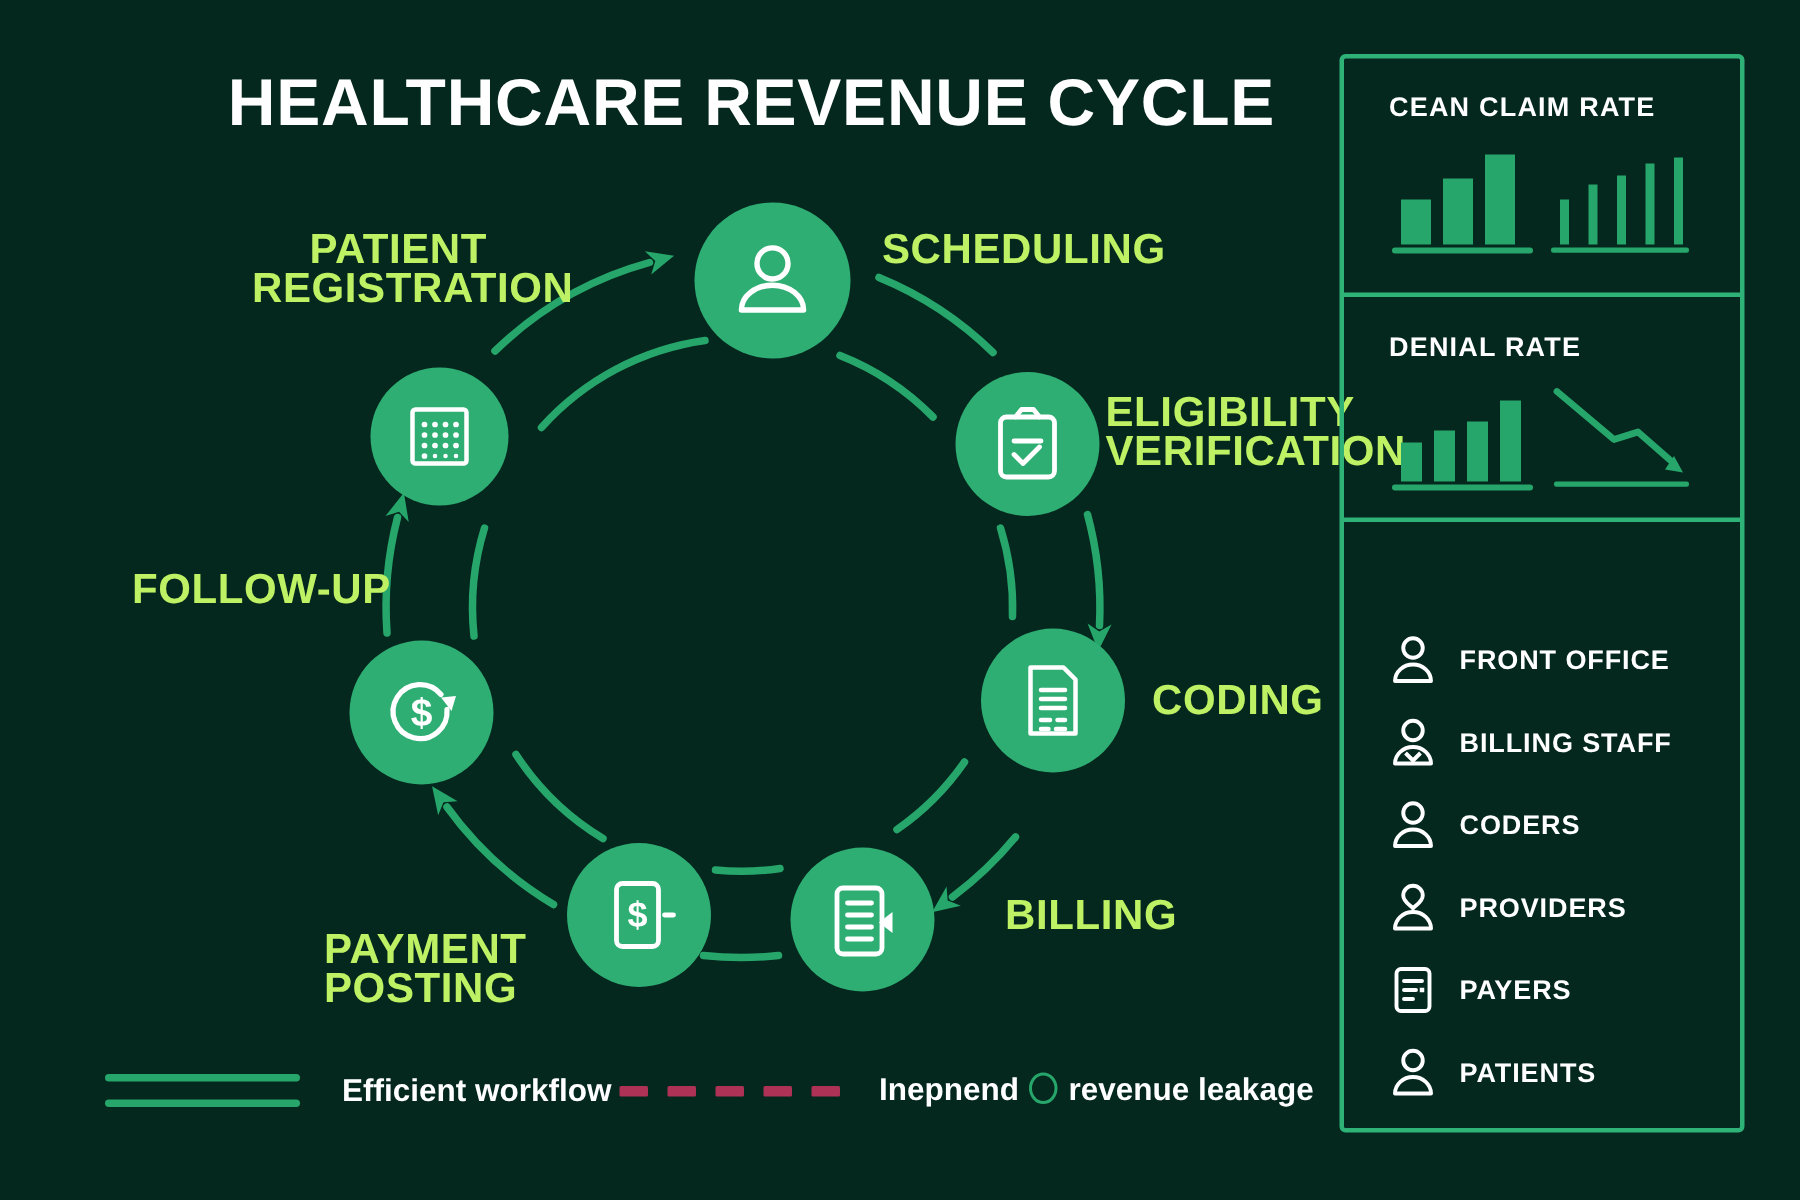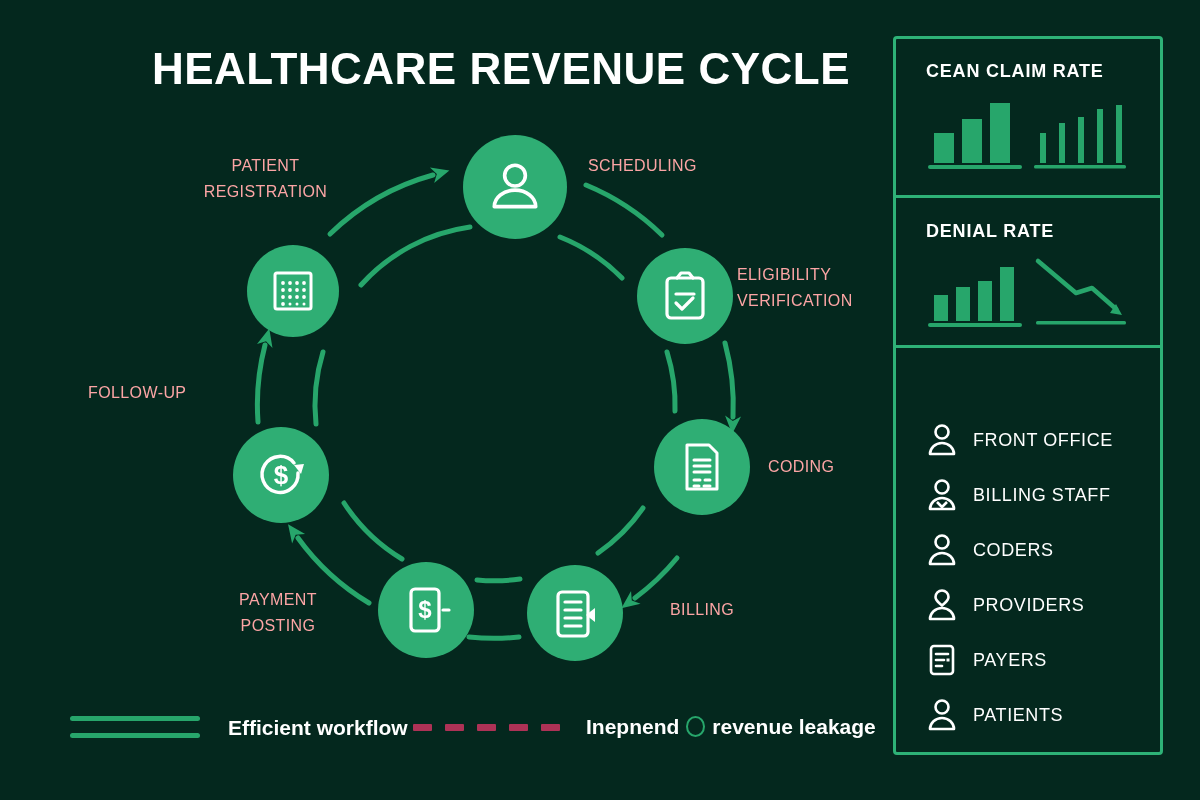--- a/index.html
+++ b/index.html
@@ -13,37 +13,37 @@
     left:60px;top:44px;width:790px;text-align:right;
     font-size:44px;font-weight:800;letter-spacing:.5px;color:#fff;
   }
   
   .node{
     position:absolute;border-radius:50%;background:#2FAE74;
     display:flex;align-items:center;justify-content:center;
   }
   .node svg{display:block;}
   .nlabel{
-    position:absolute;font-weight:400;font-size:16px;letter-spacing:.4px;
-    color:#fca5a5;line-height:26px;
+    position:absolute;font-weight:700;font-size:28px;letter-spacing:.4px;
+    color:#bef264;line-height:26px;
   }
   
   .panel{
     position:absolute;left:893px;top:36px;width:270px;height:719px;
     border:3px solid #2EB277;border-radius:4px;box-sizing:border-box;
   }
   .divider{position:absolute;left:0;right:0;height:3px;background:#2EB277;}
   .sec-title{
     position:absolute;left:30px;font-size:18px;font-weight:700;
     letter-spacing:.8px;color:#fff;white-space:nowrap;
   }
   .stake-row{
     position:absolute;left:30px;display:flex;align-items:center;gap:15px;height:42px;
   }
-  .stake-label{font-size:18px;font-weight:400;letter-spacing:.6px;color:#fff;white-space:nowrap;}
+  .stake-label{font-size:18px;font-weight:700;letter-spacing:.6px;color:#fff;white-space:nowrap;}
   
   .legend-text{font-size:21px;font-weight:700;color:#fff;}
   .solid-line{width:130px;height:5px;background:#27A66B;border-radius:3px;}
   .dash{width:19px;height:7px;background:#AE3256;border-radius:1px;display:inline-block;}
   .circle-glyph{
     display:inline-block;width:15px;height:17px;border:2.5px solid #27A66B;
     border-radius:50%;vertical-align:-3px;margin:0 7px;
   }
 </style>
 </head>
@@ -161,21 +161,21 @@
           <circle cx="30" cy="39" r="1.5"></circle>
           <circle cx="37" cy="39" r="1.5"></circle>
       </g>
     </svg>
   </div>
 
   <div class="nlabel" style="left:588px;top:153px">SCHEDULING</div>
   <div class="nlabel" style="left:737px;top:262px;width:175px">ELIGIBILITY VERIFICATION</div>
   <div class="nlabel" style="left:768px;top:454px">CODING</div>
   <div class="nlabel" style="left:670px;top:597px">BILLING</div>
-  <div class="nlabel" style="left:216px;top:587px;width:124px;text-align:center">PAYMENT POSTING</div>
+  <div class="nlabel" style="left:216px;top:620px;width:124px;text-align:center">PAYMENT POSTING</div>
   <div class="nlabel" style="left:88px;top:380px">FOLLOW-UP</div>
   <div class="nlabel" style="left:168px;top:153px;width:195px;text-align:center">PATIENT REGISTRATION</div>
 
   <div class="panel">
     <div class="divider" style="top:156px"></div>
     <div class="divider" style="top:306px"></div>
 
     <div class="sec-title" style="top:22px">CEAN CLAIM RATE</div>
     <svg class="abs" style="left:32px;top:58px" width="96" height="74" viewBox="0 0 96 74">
       <g fill="#27A66B">

